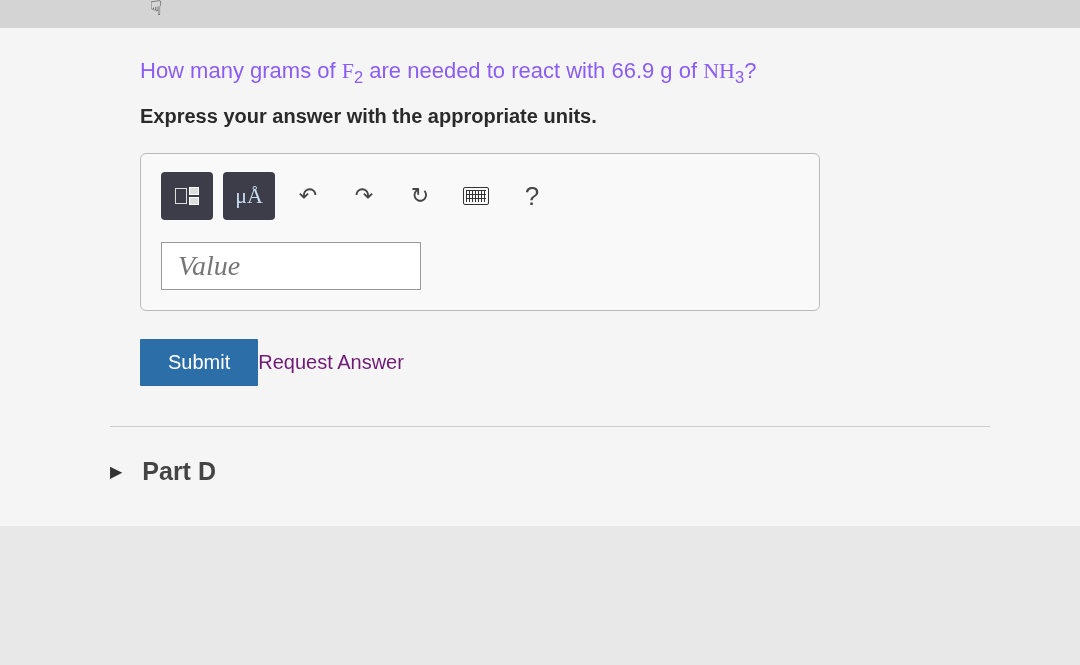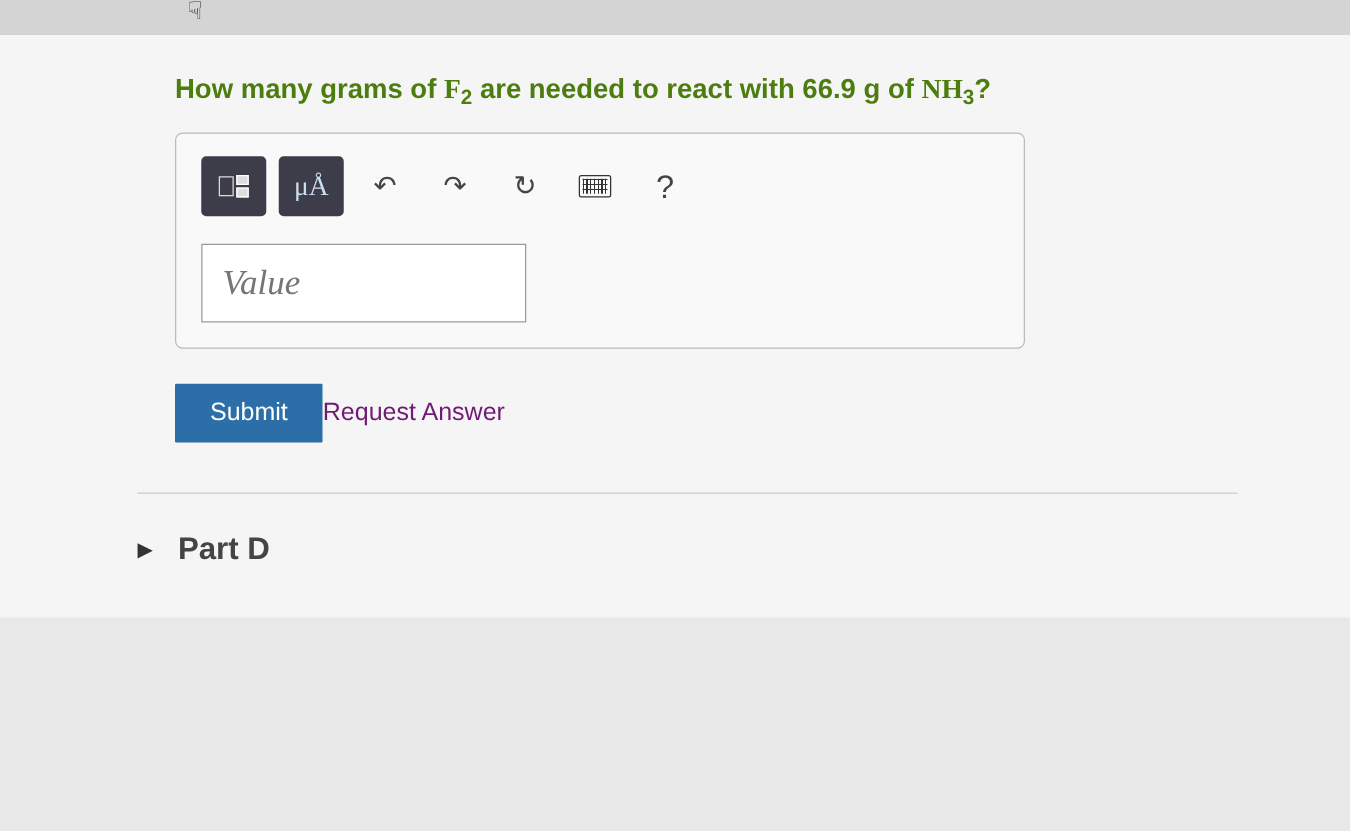--- a/index.html
+++ b/index.html
@@ -25,23 +25,23 @@
       font-size: 20px;
       color: #333;
       transform: translateY(-4px);
     }
     .content {
       background: #f5f5f5;
       padding: 30px 0 0 140px;
     }
     .question-text {
       font-size: 22px;
-      color: #4d7c0f;
+      color: #8b5cf6;
       margin-bottom: 18px;
-      font-weight: 700;
+      font-weight: 400;
     }
     .question-text sub {
       font-size: 0.75em;
       vertical-align: sub;
     }
     .instruction-text {
       font-size: 20px;
       color: #2a2a2a;
       font-weight: bold;
       margin-bottom: 25px;
@@ -124,21 +124,21 @@
       background: repeating-linear-gradient(to right, #333 0, #333 1px, transparent 1px, transparent 3px),
                   repeating-linear-gradient(to bottom, #333 0, #333 1px, transparent 1px, transparent 4px);
     }
     .input-row {
       display: flex;
       gap: 6px;
     }
     .input-field {
       border: 1px solid #999;
       background: #fff;
-      height: 63px;
+      height: 48px;
       padding: 0 16px;
       font-family: "Times New Roman", serif;
       font-style: italic;
       font-size: 28px;
       color: #888;
       outline: none;
     }
     .value-field {
       width: 260px;
     }
@@ -196,20 +196,21 @@
 <div class="top-bar">
   <span class="hand-cursor">☟</span>
 </div>
 
 <div class="content">
 
   <p class="question-text">
     <span>How many grams of </span><span style="font-family:'Times New Roman',serif">F</span><sub>2</sub><span> are needed to react with 66.9 g of </span><span style="font-family:'Times New Roman',serif">NH</span><sub>3</sub><span>?</span>
   </p>
 
+  <p class="instruction-text">Express your answer with the appropriate units.</p>
 
   <div class="answer-box">
     <div class="toolbar">
       <div class="tool-btn-dark">
         <div class="fraction-icon">
           <div class="fraction-left"></div>
           <div class="fraction-right">
             <div class="fraction-small"></div>
             <div class="fraction-small"></div>
           </div>

